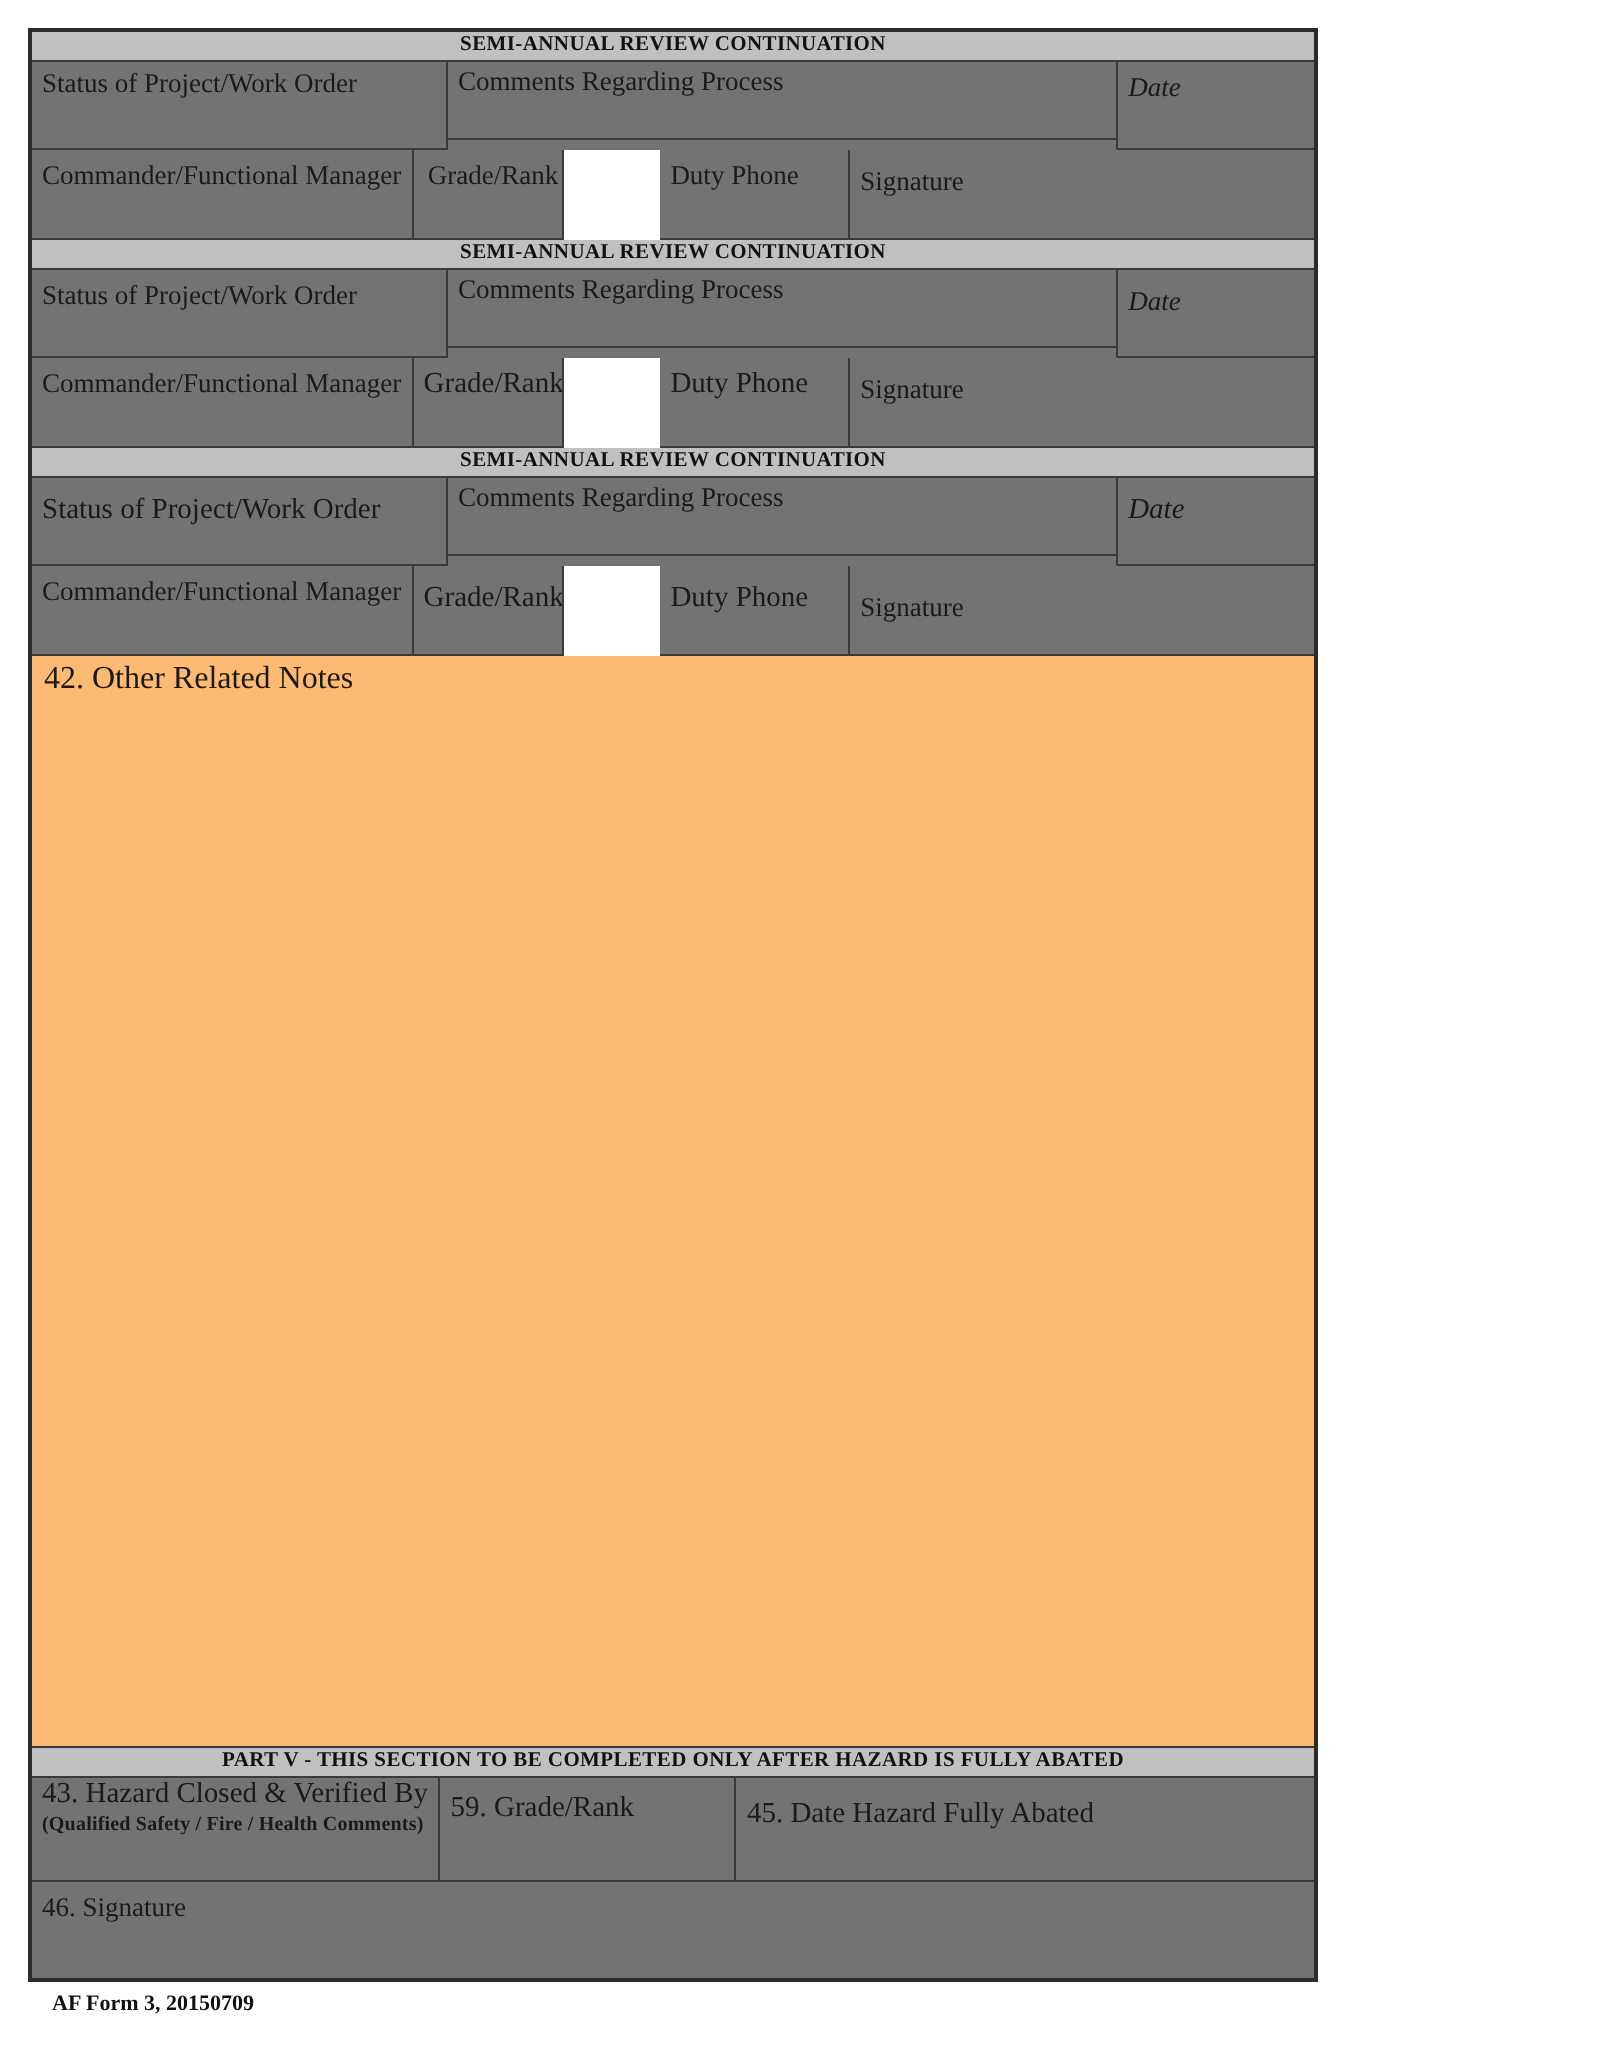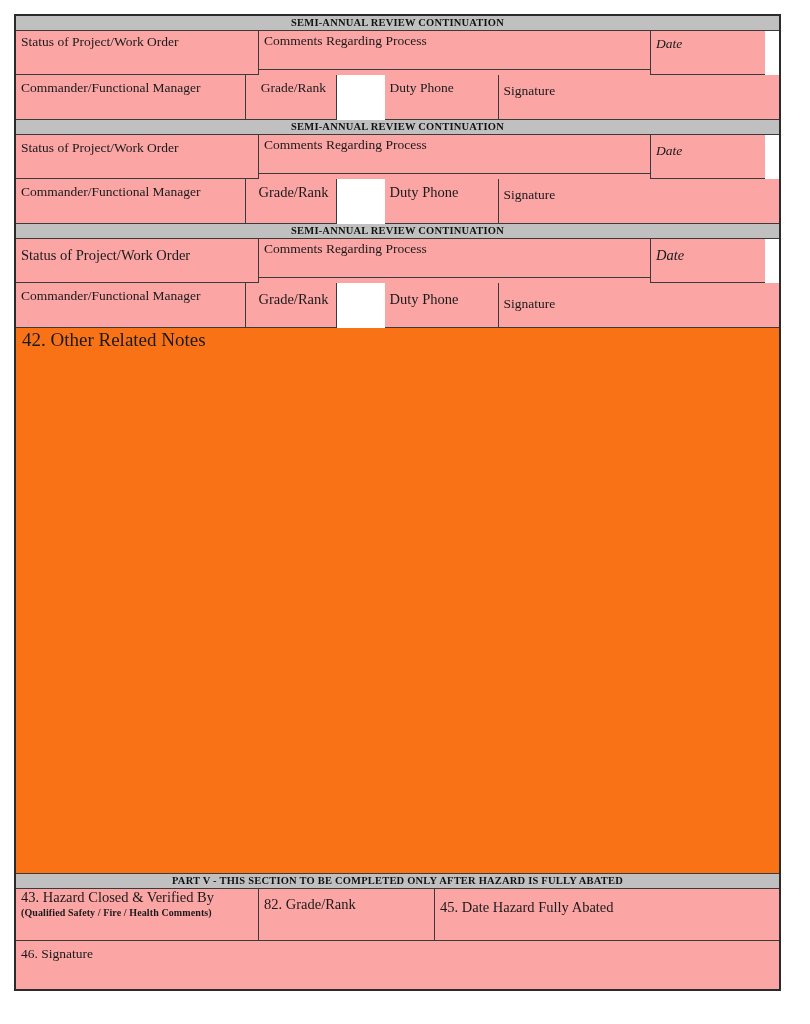--- a/index.html
+++ b/index.html
@@ -19,21 +19,21 @@
     position: relative;
     width: 810px;
     height: 1024px;
     box-sizing: border-box;
     padding: 14px 29px 0 14px;
   }
 
   
   .form-frame {
     position: relative;
-    width: 767px;
+    width: 645px;
     border: 2px solid #2b2b2b;
     box-sizing: border-box;
     background: #fff;
   }
 
   
   .section-bar {
     background: #c0c0c0;
     border-bottom: 1px solid #3a3a3a;
     text-align: center;
@@ -51,21 +51,21 @@
     width: 100%;
     box-sizing: border-box;
   }
   .cell {
     box-sizing: border-box;
     position: relative;
     padding: 3px 0 0 5px;
     font-size: 13.5px;
     line-height: 16px;
     overflow: hidden;
-    background: #fca5a5;
+    background: #737373;
   }
   .cell.b-r { border-right: 1px solid #3a3a3a; }
   .cell.b-b { border-bottom: 1px solid #3a3a3a; }
 
   .lbl { display: block; white-space: nowrap; }
 
   
   .rvw-status   { width: 243px; }
   .rvw-comments { width: 392px; }
   .rvw-date     { width: 114px; font-style: italic; }
@@ -91,24 +91,24 @@
     right: 0;
     bottom: 5px;
     border-bottom: 1px solid #3a3a3a;
   }
 
   
   .notes {
     height: 546px;
     border-bottom: 1px solid #3a3a3a;
     padding: 4px 0 0 6px;
-    font-size: 19px;
+    font-size: 16px;
     line-height: 16px;
     box-sizing: border-box;
-    background: #f97316;
+    background: #fdba74;
   }
 
   
   .pv-col1 { width: 243px; }
   .pv-col2 { width: 176px; }
   .pv-col3 { width: 344px; }
   .h52 { height: 52px; }
   .h48 { height: 48px; }
 
   .pv-title {
@@ -237,29 +237,32 @@
     </div>
 
     <div class="section-bar">PART V - THIS SECTION TO BE COMPLETED ONLY AFTER HAZARD IS FULLY ABATED</div>
 
     <div class="row">
       <div class="cell b-r b-b pv-col1 h52" style="padding-top:0;">
         <span class="pv-title">43. Hazard Closed &amp; Verified By</span>
         <span class="pv-sub">(Qualified Safety / Fire / Health Comments)</span>
       </div>
       <div class="cell b-r b-b pv-col2 h52" style="padding-top:7px;">
-        <span class="lbl fs-big">82. Grade/Rank</span>
+        <span class="lbl fs-big">59. Grade/Rank</span>
       </div>
       <div class="cell b-b pv-col3 h52" style="padding-top:10px;">
         <span class="lbl fs-big">45. Date Hazard Fully Abated</span>
       </div>
     </div>
 
     <div class="row">
       <div class="cell h48" style="width:100%; padding-top:5px;">
         <span class="lbl">46. Signature</span>
       </div>
     </div>
 
   </div>
 
+  <div class="footer">
+    <span>AF Form 3, 20150709</span>
+  </div>
 
 </div>
 
 </body></html>

